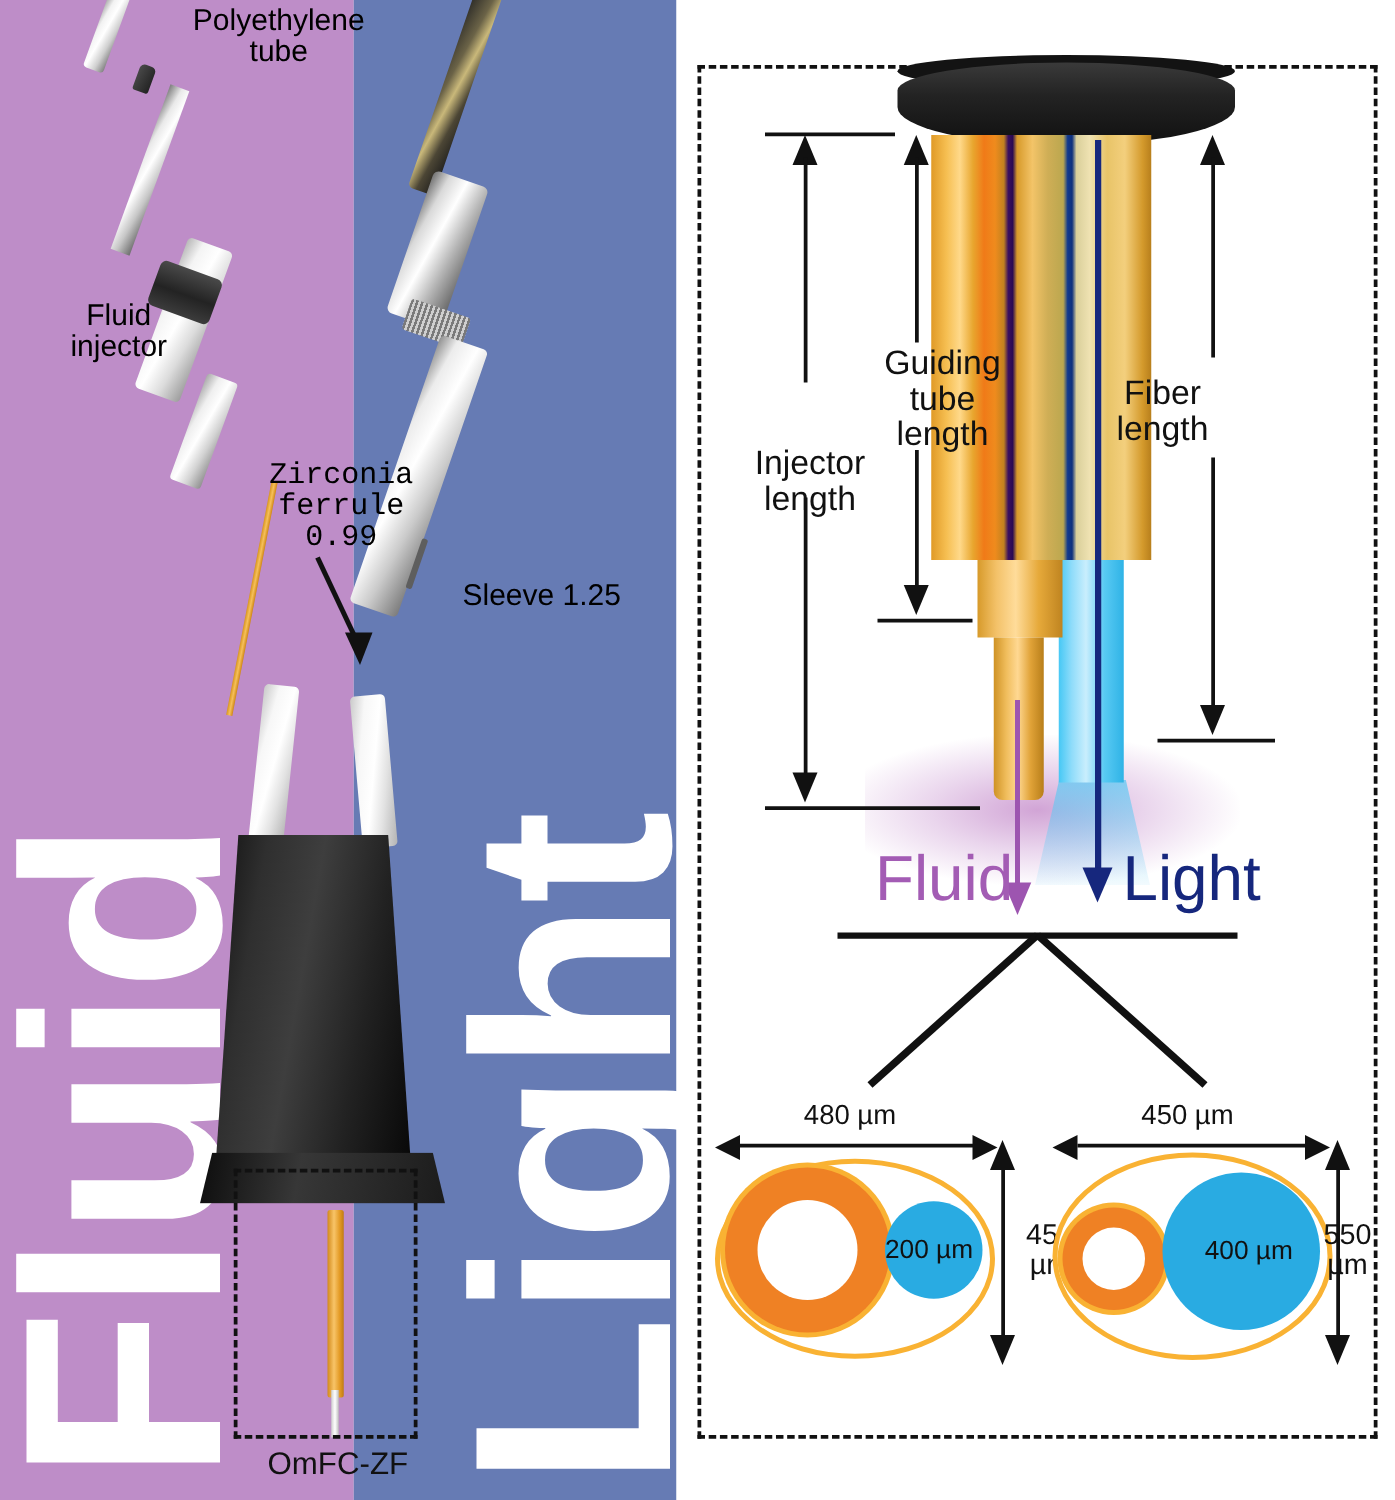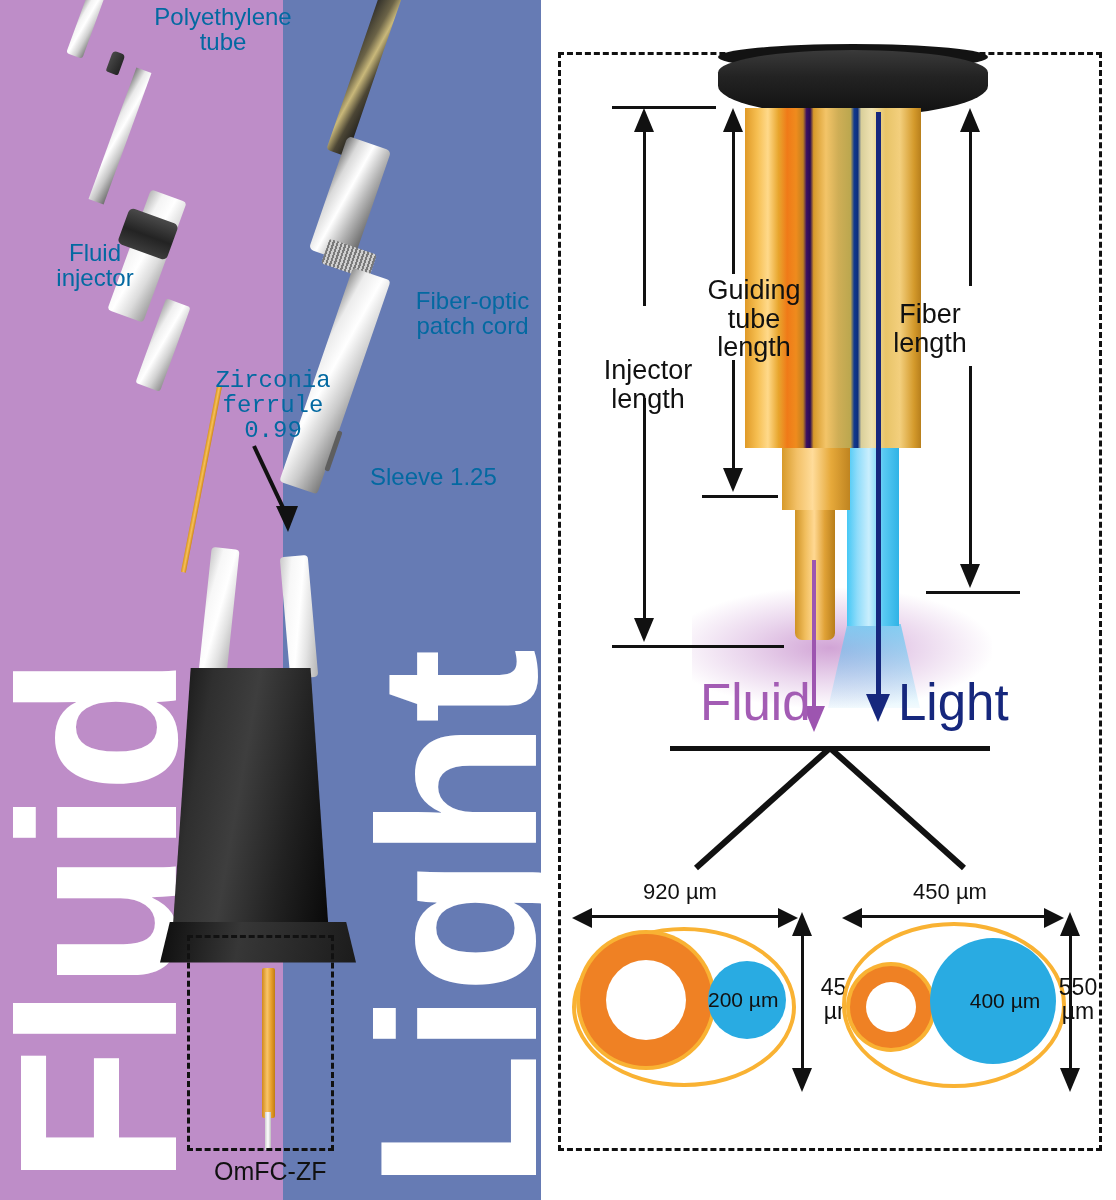--- a/index.html
+++ b/index.html
@@ -62,21 +62,21 @@
      border-radius:18px 18px 6px 6px;
      clip-path:polygon(14% 0%,88% 0%,100% 100%,2% 100%);}
   .blackfoot{position:absolute;left:160px;top:922px;width:196px;height:52px;
      background:linear-gradient(100deg,#0d0d0d,#373737 40%,#1b1b1b);border-radius:7px;
      clip-path:polygon(5% 0%,95% 0%,100% 78%,0% 78%);}
   .out-fiber{position:absolute;left:262px;top:968px;width:13px;height:150px;
      background:linear-gradient(90deg,#d2891a,#f8c468 40%,#e39a25 75%,#c07c12);border-radius:2px;}
   .out-fiber-tip{position:absolute;left:265px;top:1112px;width:6px;height:38px;
      background:linear-gradient(90deg,#cfcfcf,#ffffff,#bdbdbd);}
 
-  .lbl{position:absolute;color:#0369a1;font-size:24px;line-height:1.05;}
+  .lbl{position:absolute;color:#000000;font-size:24px;line-height:1.05;}
   .lbl.c{text-align:center;}
 
   .dashbox-left{position:absolute;left:187px;top:935px;width:141px;height:210px;
      border:3px dashed #111;border-top-style:dashed;}
   .omfc{position:absolute;left:214px;top:1157px;font-size:25px;color:#111;}
 
   
   .dashbox-right{position:absolute;left:558px;top:52px;width:538px;height:1093px;
      border:3px dashed #111;}
 
@@ -179,24 +179,20 @@
     <div>Polyethylene</div>
     <div>tube</div>
   </div>
 
 
   <div class="lbl c" style="left:40px;top:240px;width:110px;">
     <div>Fluid</div>
     <div>injector</div>
   </div>
 
-  <div class="lbl c" style="left:400px;top:288px;width:145px;">
-    <div>Fiber-optic</div>
-    <div>patch cord</div>
-  </div>
 
   <div class="lbl c" style="left:208px;top:368px;width:130px;font-family:Liberation Mono, monospace;">
     <div>Zirconia</div>
     <div>ferrule</div>
     <div>0.99</div>
   </div>
 
   <div class="lbl" style="left:370px;top:464px;width:180px;">Sleeve 1.25</div>
 
   <div class="dashbox-left"></div>
@@ -254,21 +250,21 @@
     <div>Fiber</div>
     <div>length</div>
   </div>
 
   <div class="zoomline" style="left:670px;top:746px;width:320px;"></div>
   <svg style="position:absolute;left:600px;top:746px;width:460px;height:130px;">
     <line x1="230" y1="2" x2="96" y2="122" stroke="#111" stroke-width="6"></line>
     <line x1="230" y1="2" x2="364" y2="122" stroke="#111" stroke-width="6"></line>
   </svg>
 
-  <div class="dimtext" style="left:620px;top:880px;width:120px;font-size:22px;">920 µm</div>
+  <div class="dimtext" style="left:620px;top:880px;width:120px;font-size:22px;">480 µm</div>
   <div class="dimline hline" style="left:592px;top:915px;width:190px;"></div>
   <div class="lefthead" style="left:572px;top:908px;"></div>
   <div class="righthead" style="left:778px;top:908px;"></div>
 
   <div class="circ" style="left:572px;top:927px;width:216px;height:152px;border:4px solid #f9b233;border-radius:50%;background:#fff;"></div>
   <div class="circ" style="left:576px;top:930px;width:140px;height:140px;background:#f9b233;"></div>
   <div class="circ" style="left:580px;top:934px;width:132px;height:132px;background:#ef8124;"></div>
   <div class="circ" style="left:606px;top:960px;width:80px;height:80px;background:#fff;"></div>
   <div class="circ" style="left:708px;top:961px;width:78px;height:78px;background:#29abe2;"></div>
   <div class="um" style="left:708px;top:988px;width:78px;text-align:left;">200 µm</div>
@@ -284,21 +280,21 @@
   <div class="dimtext" style="left:890px;top:880px;width:120px;font-size:22px;">450 µm</div>
   <div class="dimline hline" style="left:862px;top:915px;width:186px;"></div>
   <div class="lefthead" style="left:842px;top:908px;"></div>
   <div class="righthead" style="left:1044px;top:908px;"></div>
 
   <div class="circ" style="left:842px;top:922px;width:216px;height:158px;border:4px solid #f9b233;border-radius:50%;background:#fff;"></div>
   <div class="circ" style="left:846px;top:962px;width:90px;height:90px;background:#f9b233;"></div>
   <div class="circ" style="left:850px;top:966px;width:82px;height:82px;background:#ef8124;"></div>
   <div class="circ" style="left:866px;top:982px;width:50px;height:50px;background:#fff;"></div>
   <div class="circ" style="left:930px;top:938px;width:126px;height:126px;background:#29abe2;"></div>
-  <div class="um" style="left:930px;top:989px;width:126px;text-align:center;margin-left:12px;">400 µm</div>
+  <div class="um" style="left:930px;top:989px;width:138px;text-align:center;">400 µm</div>
 
   <div class="dimline vline" style="left:1069px;top:932px;height:138px;"></div>
   <div class="uphead" style="left:1060px;top:912px;"></div>
   <div class="downhead" style="left:1060px;top:1068px;"></div>
   <div class="umlab" style="left:1050px;top:975px;width:56px;">
     <div>550</div>
     <div>µm</div>
   </div>
 
 </div>

